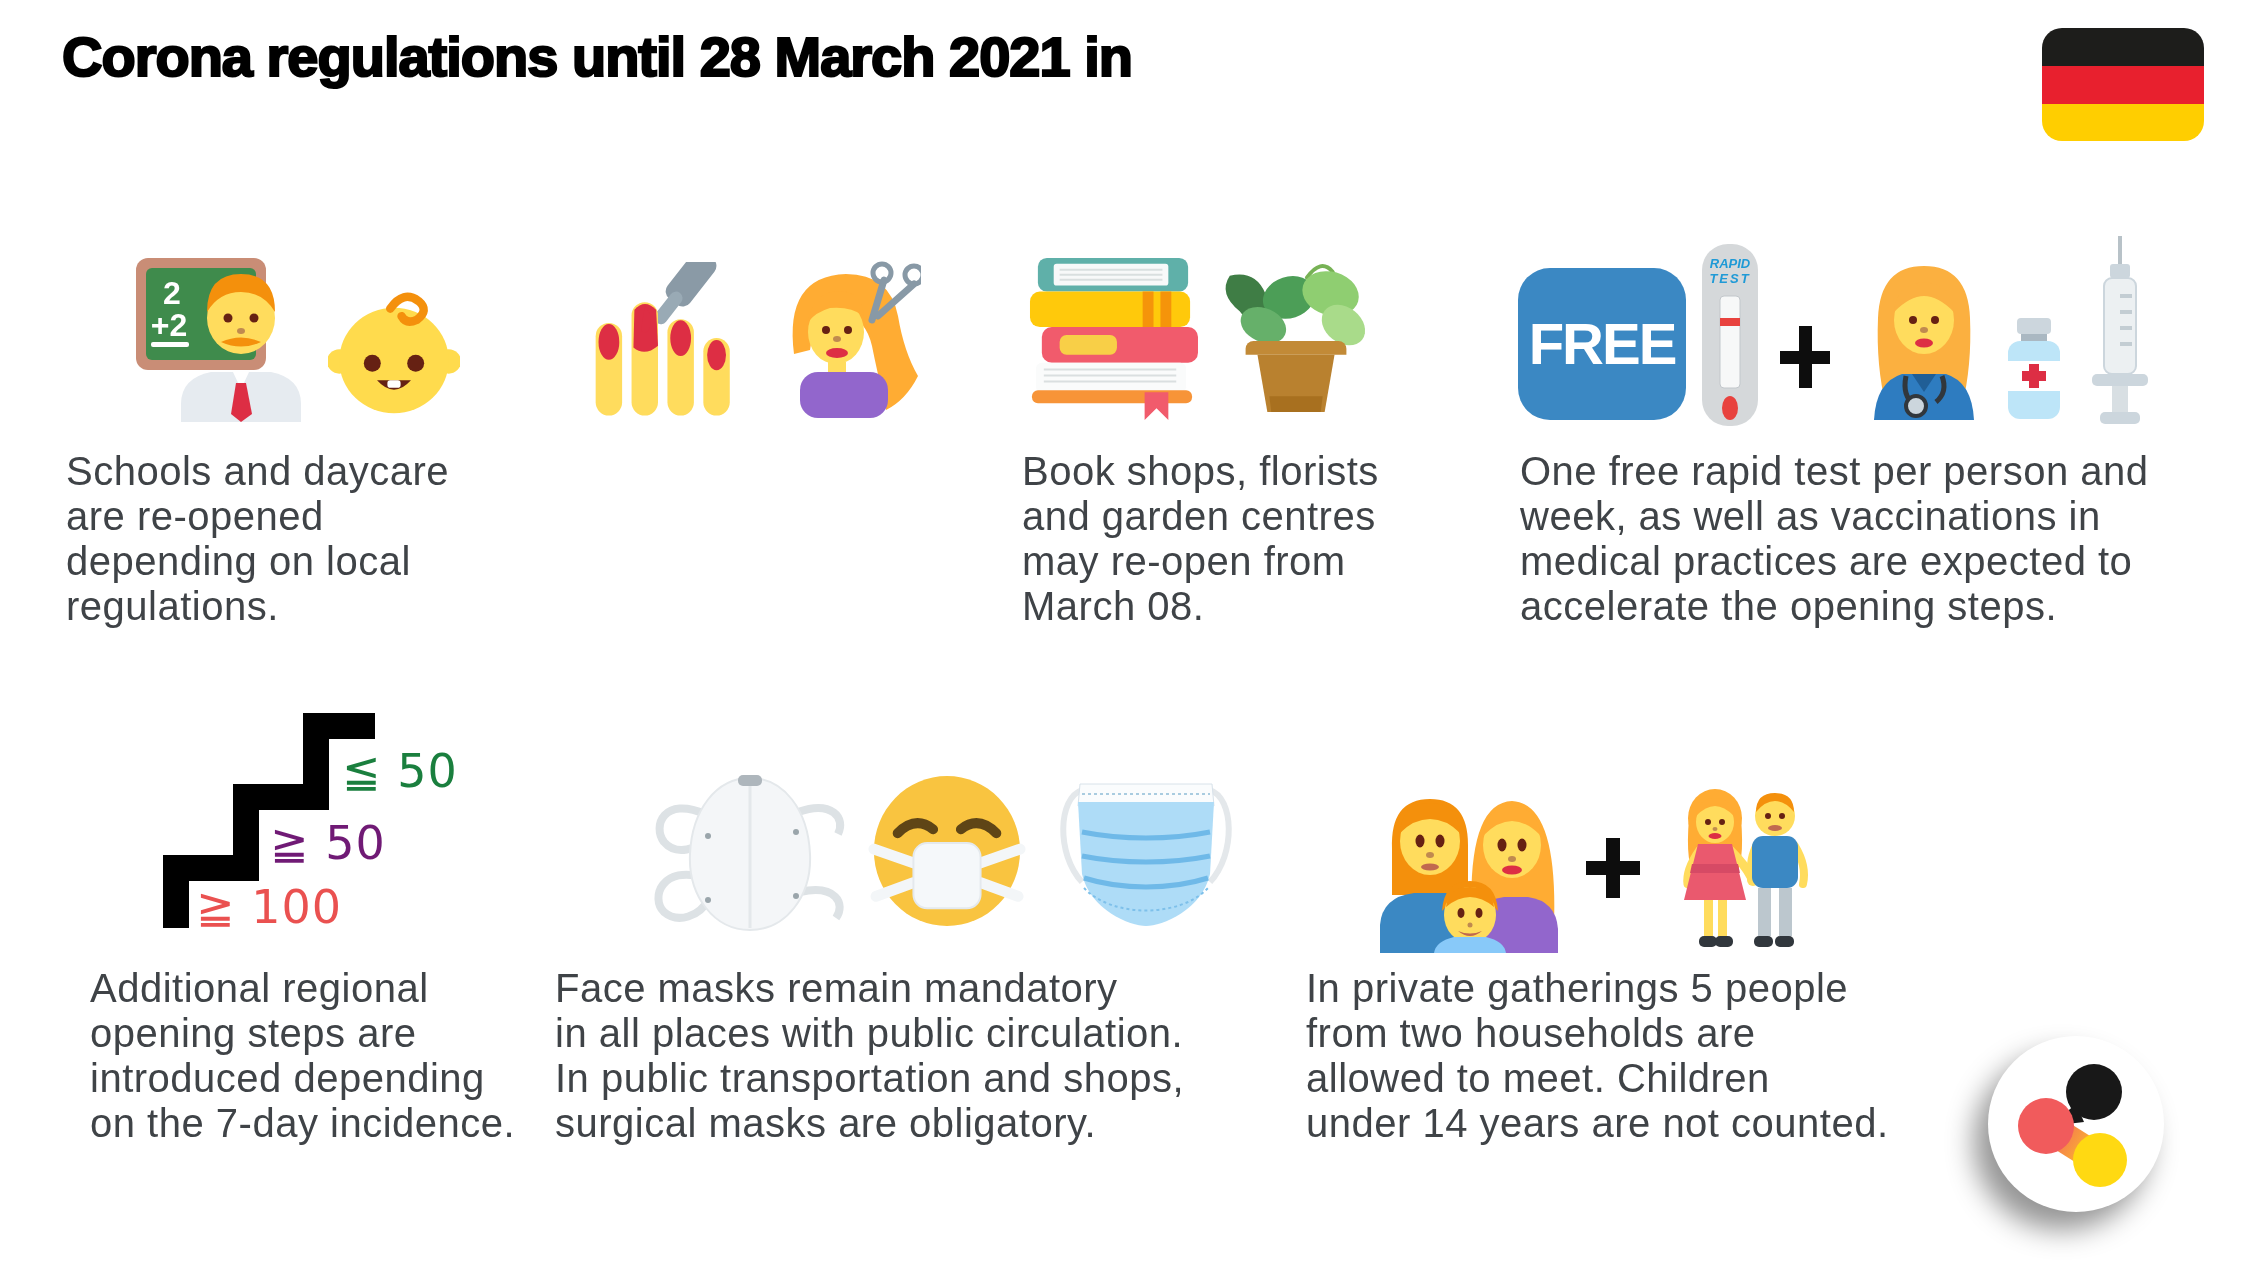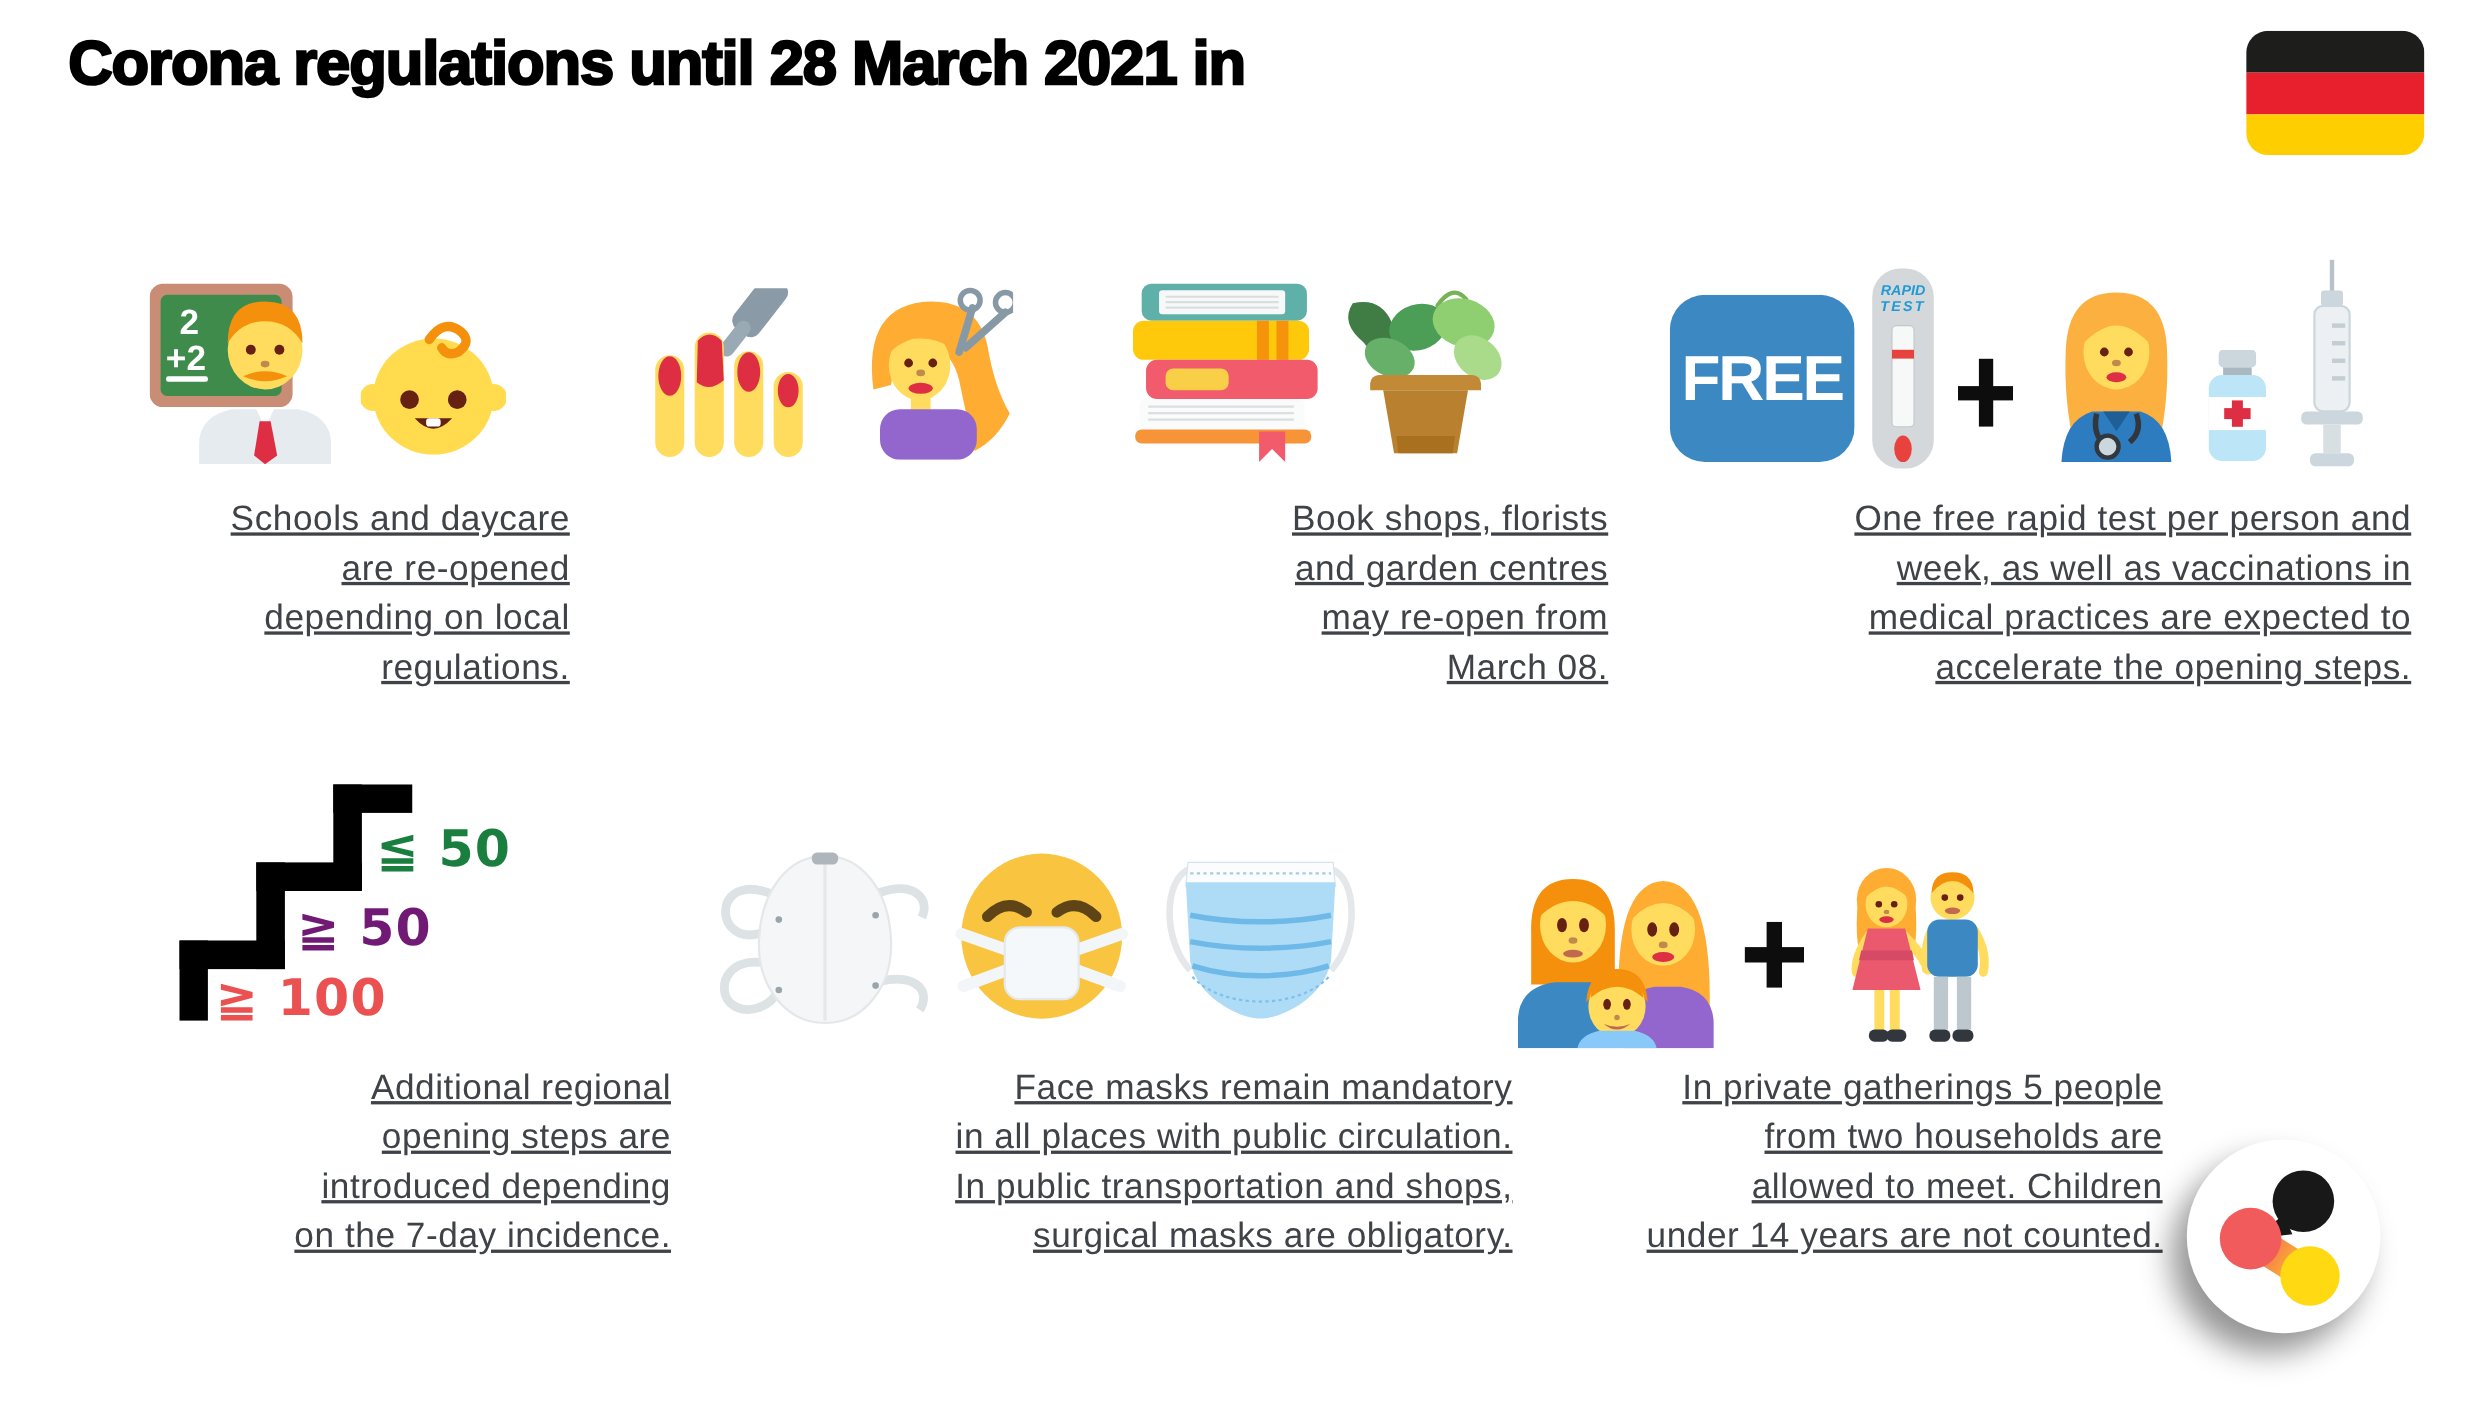--- a/index.html
+++ b/index.html
@@ -5,23 +5,23 @@
   html,body{margin:0;padding:0;background:#fff;}
   #poster{position:relative;width:2250px;height:1280px;background:#fff;overflow:hidden;
           font-family:"Liberation Sans",sans-serif;}
   .abs{position:absolute;}
   .title{left:62px;top:26px;font-size:56px;line-height:1.12;font-weight:700;color:#000;
          letter-spacing:-1px;-webkit-text-stroke:2.2px #000;white-space:nowrap;}
   .flag{left:2042px;top:28px;width:162px;height:113px;border-radius:20px;overflow:hidden;}
   .flag .s1{height:38px;background:#1D1D1B;}
   .flag .s2{height:38px;background:#E8202E;}
   .flag .s3{height:37px;background:#FFCE00;}
-  .panel-text{font-size:32px;line-height:45px;letter-spacing:0.5px;color:#3F4347;
-              text-align:right;white-space:pre-line;text-decoration:underline;}
-  .lvl{font-family:"DejaVu Sans",sans-serif;font-weight:700;font-size:46px;line-height:1;
+  .panel-text{font-size:40px;line-height:45px;letter-spacing:0.5px;color:#3F4347;
+              text-align:left;white-space:pre-line;}
+  .lvl{font-family:"DejaVu Sans",sans-serif;font-weight:400;font-size:46px;line-height:1;
        letter-spacing:1px;white-space:nowrap;}
   .footnote{left:28px;top:1212px;font-size:40px;letter-spacing:-0.5px;color:#34383B;white-space:nowrap;}
   .logo-badge{left:1988px;top:1036px;width:176px;height:176px;border-radius:50%;background:#fff;
               box-shadow:-14px 18px 28px rgba(0,0,0,0.42);}
   svg{display:block;}
 </style>
 </head>
 <body>
 
 <div id="poster">

